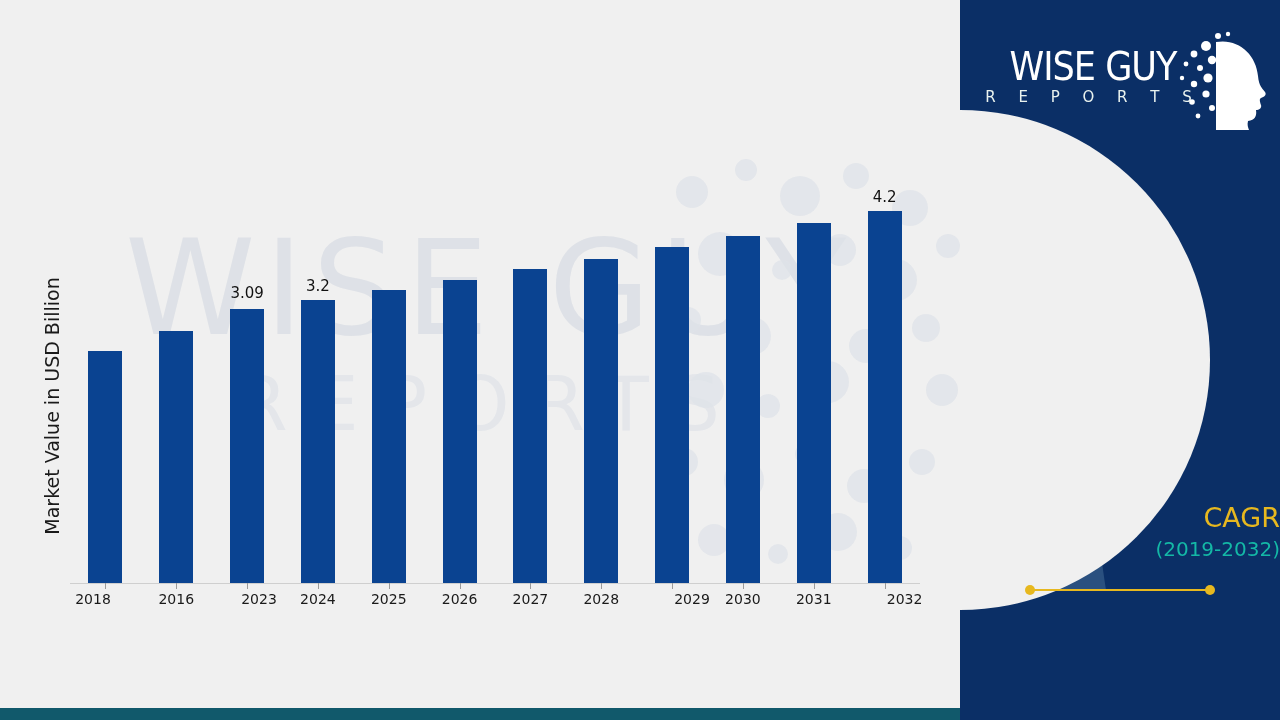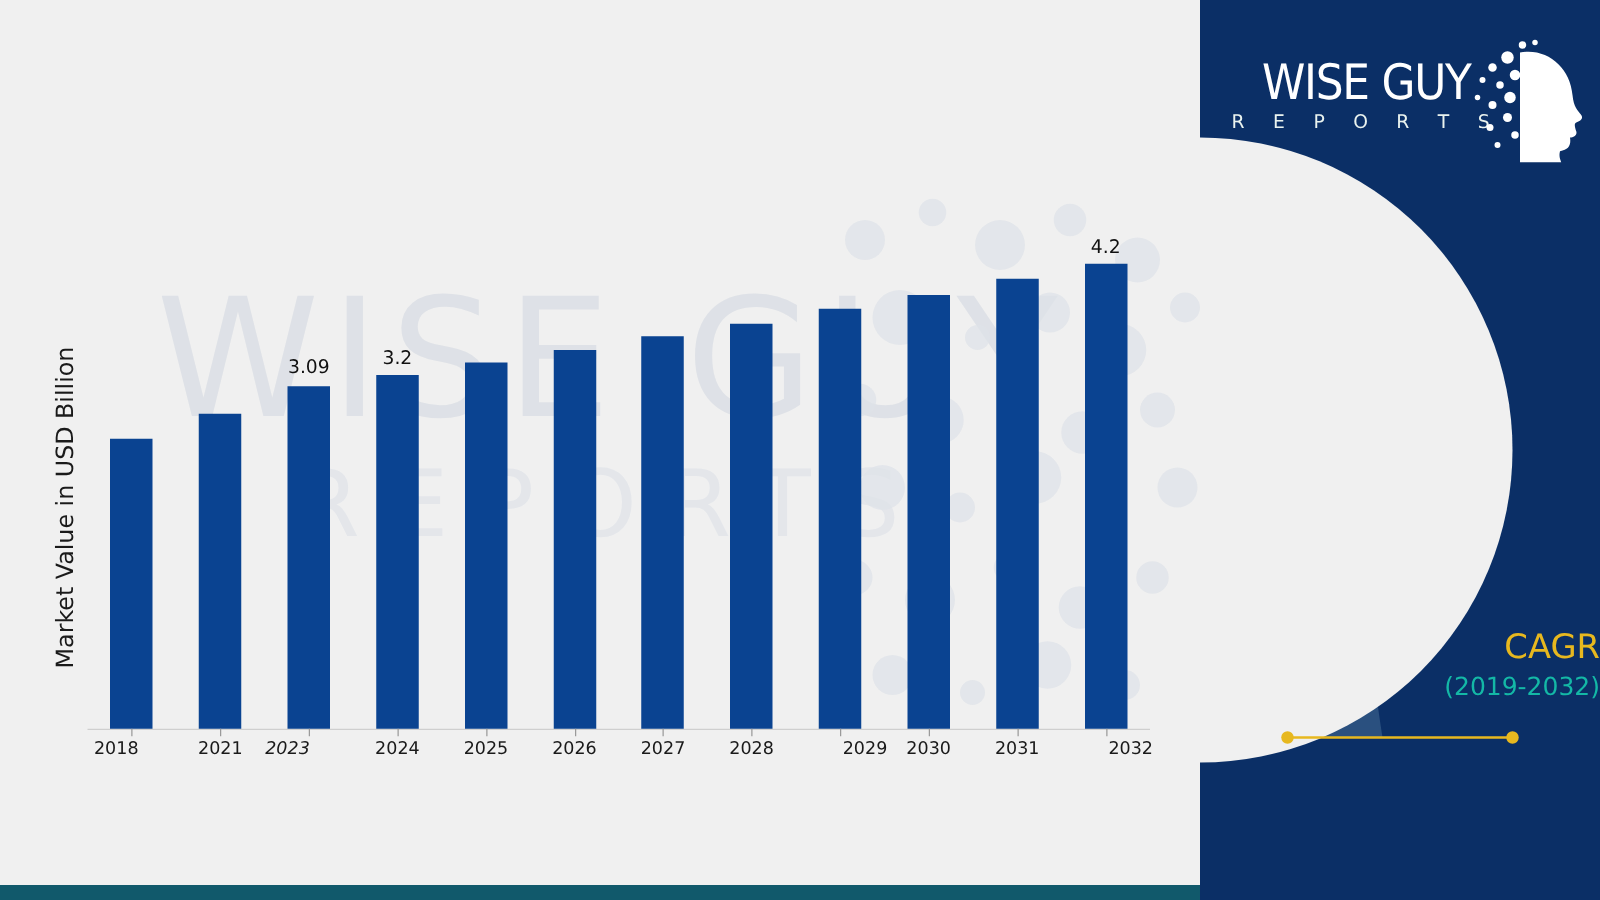--- a/index.html
+++ b/index.html
@@ -156,23 +156,23 @@
         <div class="bar" style="left: 585.083px; height: 335.686px;"></div>
         <div class="bar" style="left: 655.917px; height: 347.2px;"></div>
         <div class="bar" style="left: 726.75px; height: 359.6px;"></div>
         <div class="bar" style="left: 797.583px; height: 372px;"></div>
         <div class="bar-value" style="left: 814.583px; bottom: 377px;">4.2</div>
       </div>
     <div id="axis-decor">
         <div class="tick" style="left: 105.417px;"></div>
         <div class="xtick-label" style="left: 93px;">2018</div>
         <div class="tick" style="left: 176.25px;"></div>
-        <div class="xtick-label" style="left: 176.25px;">2021</div>
+        <div class="xtick-label" style="left: 176.25px;">2016</div>
         <div class="tick" style="left: 247.083px;"></div>
-        <div class="xtick-label" style="left: 230px; font-style: italic;">2023</div>
+        <div class="xtick-label" style="left: 259px;">2023</div>
         <div class="tick" style="left: 317.917px;"></div>
         <div class="xtick-label" style="left: 317.917px;">2024</div>
         <div class="tick" style="left: 388.75px;"></div>
         <div class="xtick-label" style="left: 388.75px;">2025</div>
         <div class="tick" style="left: 459.583px;"></div>
         <div class="xtick-label" style="left: 459.583px;">2026</div>
         <div class="tick" style="left: 530.417px;"></div>
         <div class="xtick-label" style="left: 530.417px;">2027</div>
         <div class="tick" style="left: 601.25px;"></div>
         <div class="xtick-label" style="left: 601.25px; text-align: right;">2028</div>

